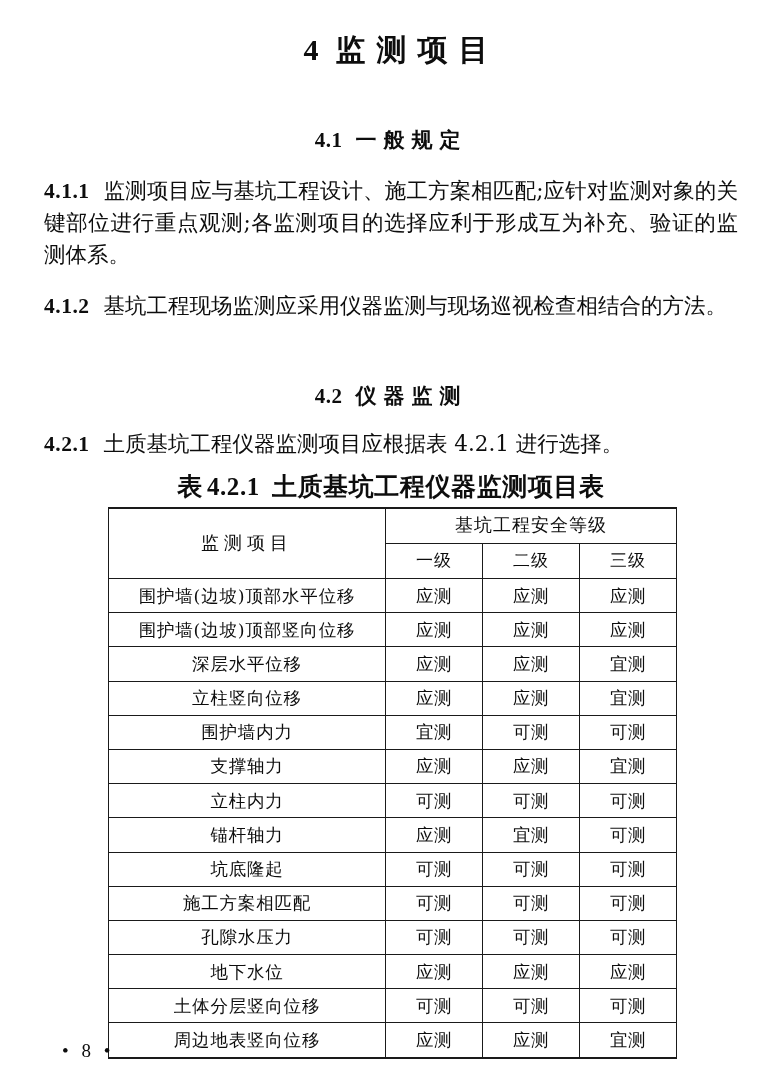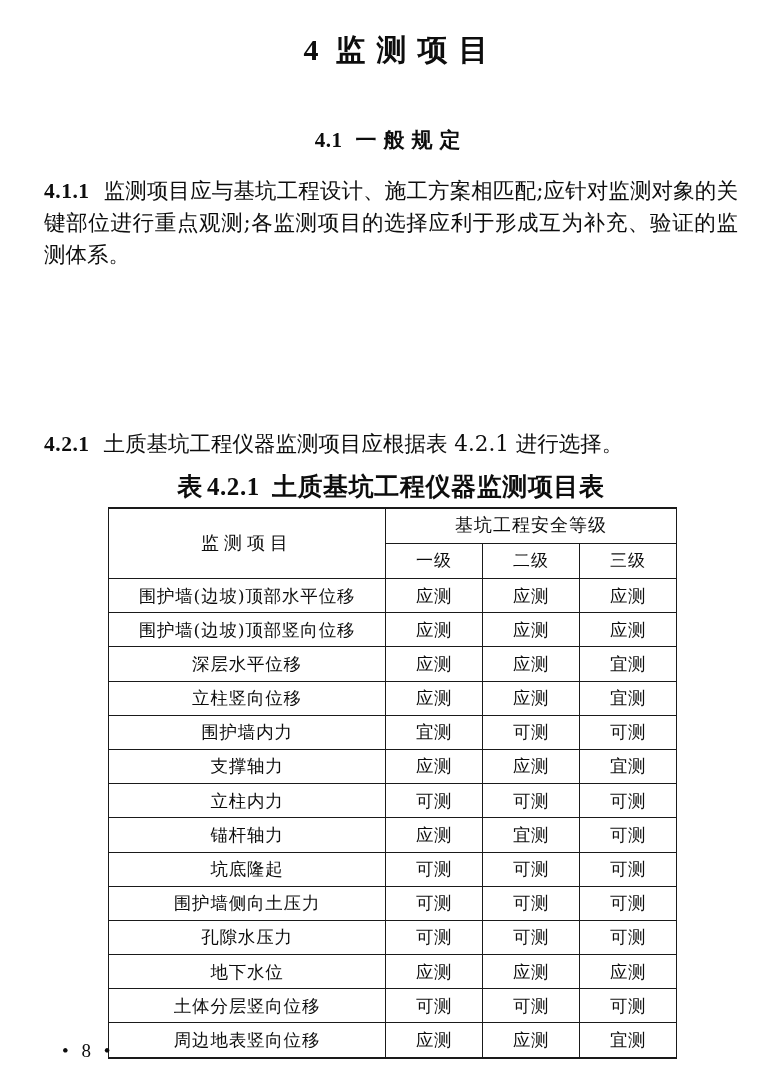--- a/index.html
+++ b/index.html
@@ -177,21 +177,27 @@
   </h1>
 
   <h2 class="section-heading" id="sec-41">
     <span class="num">4.1</span><span class="txt">一般规定</span>
   </h2>
 
   <p class="clause" id="clause-411">
     <span class="cl-num">4.1.1</span><span class="cl-body">监测项目应与基坑工程设计、施工方案相匹配;应针对监测对象的关键部位进行重点观测;各监测项目的选择应利于形成互为补充、验证的监测体系。</span>
   </p>
 
-
+  <p class="clause" id="clause-412">
+    <span class="cl-num">4.1.2</span><span class="cl-body">基坑工程现场监测应采用仪器监测与现场巡视检查相结合的方法。</span>
+  </p>
+
+  <h2 class="section-heading" id="sec-42">
+    <span class="num">4.2</span><span class="txt">仪器监测</span>
+  </h2>
 
   <p class="clause" id="clause-421">
     <span class="cl-num">4.2.1</span><span class="cl-body">土质基坑工程仪器监测项目应根据表 4.2.1 进行选择。</span>
   </p>
 
   <p class="table-caption">
     <span>表</span><span class="cap-num">4.2.1</span><span>土质基坑工程仪器监测项目表</span>
   </p>
 
   <table class="data-table">
@@ -261,21 +267,21 @@
         <td>宜测</td>
         <td>可测</td>
       </tr>
       <tr>
         <td class="cell-item">坑底隆起</td>
         <td>可测</td>
         <td>可测</td>
         <td>可测</td>
       </tr>
       <tr>
-        <td class="cell-item">围护墙侧向土压力</td>
+        <td class="cell-item">施工方案相匹配</td>
         <td>可测</td>
         <td>可测</td>
         <td>可测</td>
       </tr>
       <tr>
         <td class="cell-item">孔隙水压力</td>
         <td>可测</td>
         <td>可测</td>
         <td>可测</td>
       </tr>

